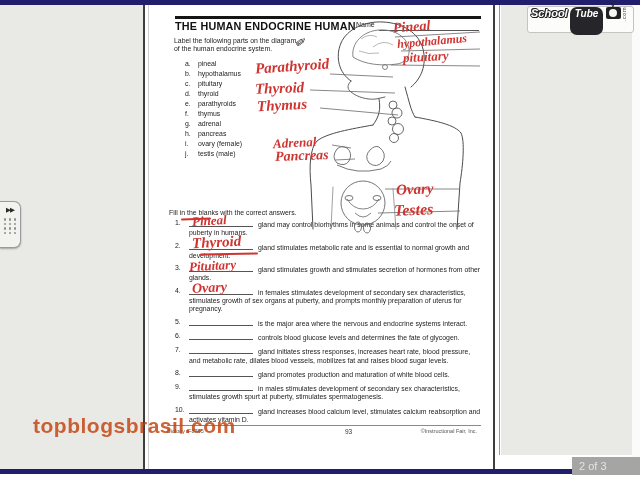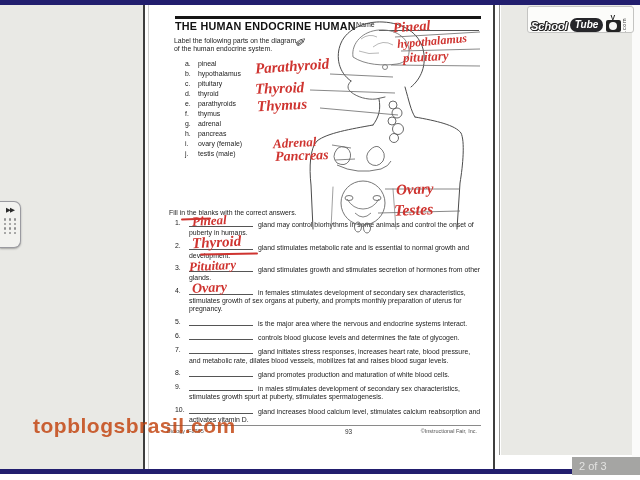--- a/index.html
+++ b/index.html
@@ -25,30 +25,30 @@
     z-index:5;box-sizing:border-box;
   }
   .handle-arrows{display:block;text-align:center;font-size:6.5px;color:#2b2b2b;margin-top:4px;letter-spacing:-1px;}
   .handle-dots{display:grid;grid-template-columns:repeat(3,3px);grid-gap:2px;justify-content:center;margin-top:4px;}
   .handle-dots i{width:2.5px;height:2.5px;background:#8f8f8f;border-radius:50%;}
 
   
   .logo{
     position:absolute;left:527px;top:6px;width:107px;height:27px;
     background:#fcfcfa;border:1px solid #c4c4c2;border-radius:3px;
-    display:flex;align-items:flex-end;padding:0 3px;box-sizing:border-box;z-index:6;
+    display:flex;align-items:flex-start;padding:0 3px;box-sizing:border-box;z-index:6;
   }
   .logo-school{
     font-size:11px;font-weight:bold;font-style:italic;color:#fff;letter-spacing:0;
     text-shadow:1px 0 #222,-1px 0 #222,0 1px #222,0 -1px #222,1px 1px #222,-1px -1px #222;
     white-space:nowrap;
   }
   .logo-tube{
     margin-left:2px;background:#26262a;color:#fff;font-size:10px;font-weight:bold;font-style:italic;
-    border-radius:7px;padding:1px 5px 2px 5px;line-height:11px;
+    border-radius:7px;padding:1px 5px 16px 5px;line-height:11px;
   }
   .logo-tv{position:relative;width:15px;height:12px;background:#222;border-radius:2px;margin-left:3px;flex:none;}
   .logo-tv::after{content:"";position:absolute;left:3px;top:2px;width:8px;height:8px;background:#f6f6f4;border-radius:50%;}
   .logo-tv-antenna{position:absolute;left:4px;top:-5px;font-size:7px;line-height:5px;color:#222;font-weight:bold;}
   .logo-com{
     writing-mode:vertical-rl;transform:rotate(180deg);font-size:5.5px;color:#3a3a3a;
     margin-left:1px;letter-spacing:0.5px;line-height:5px;
   }
 
   

